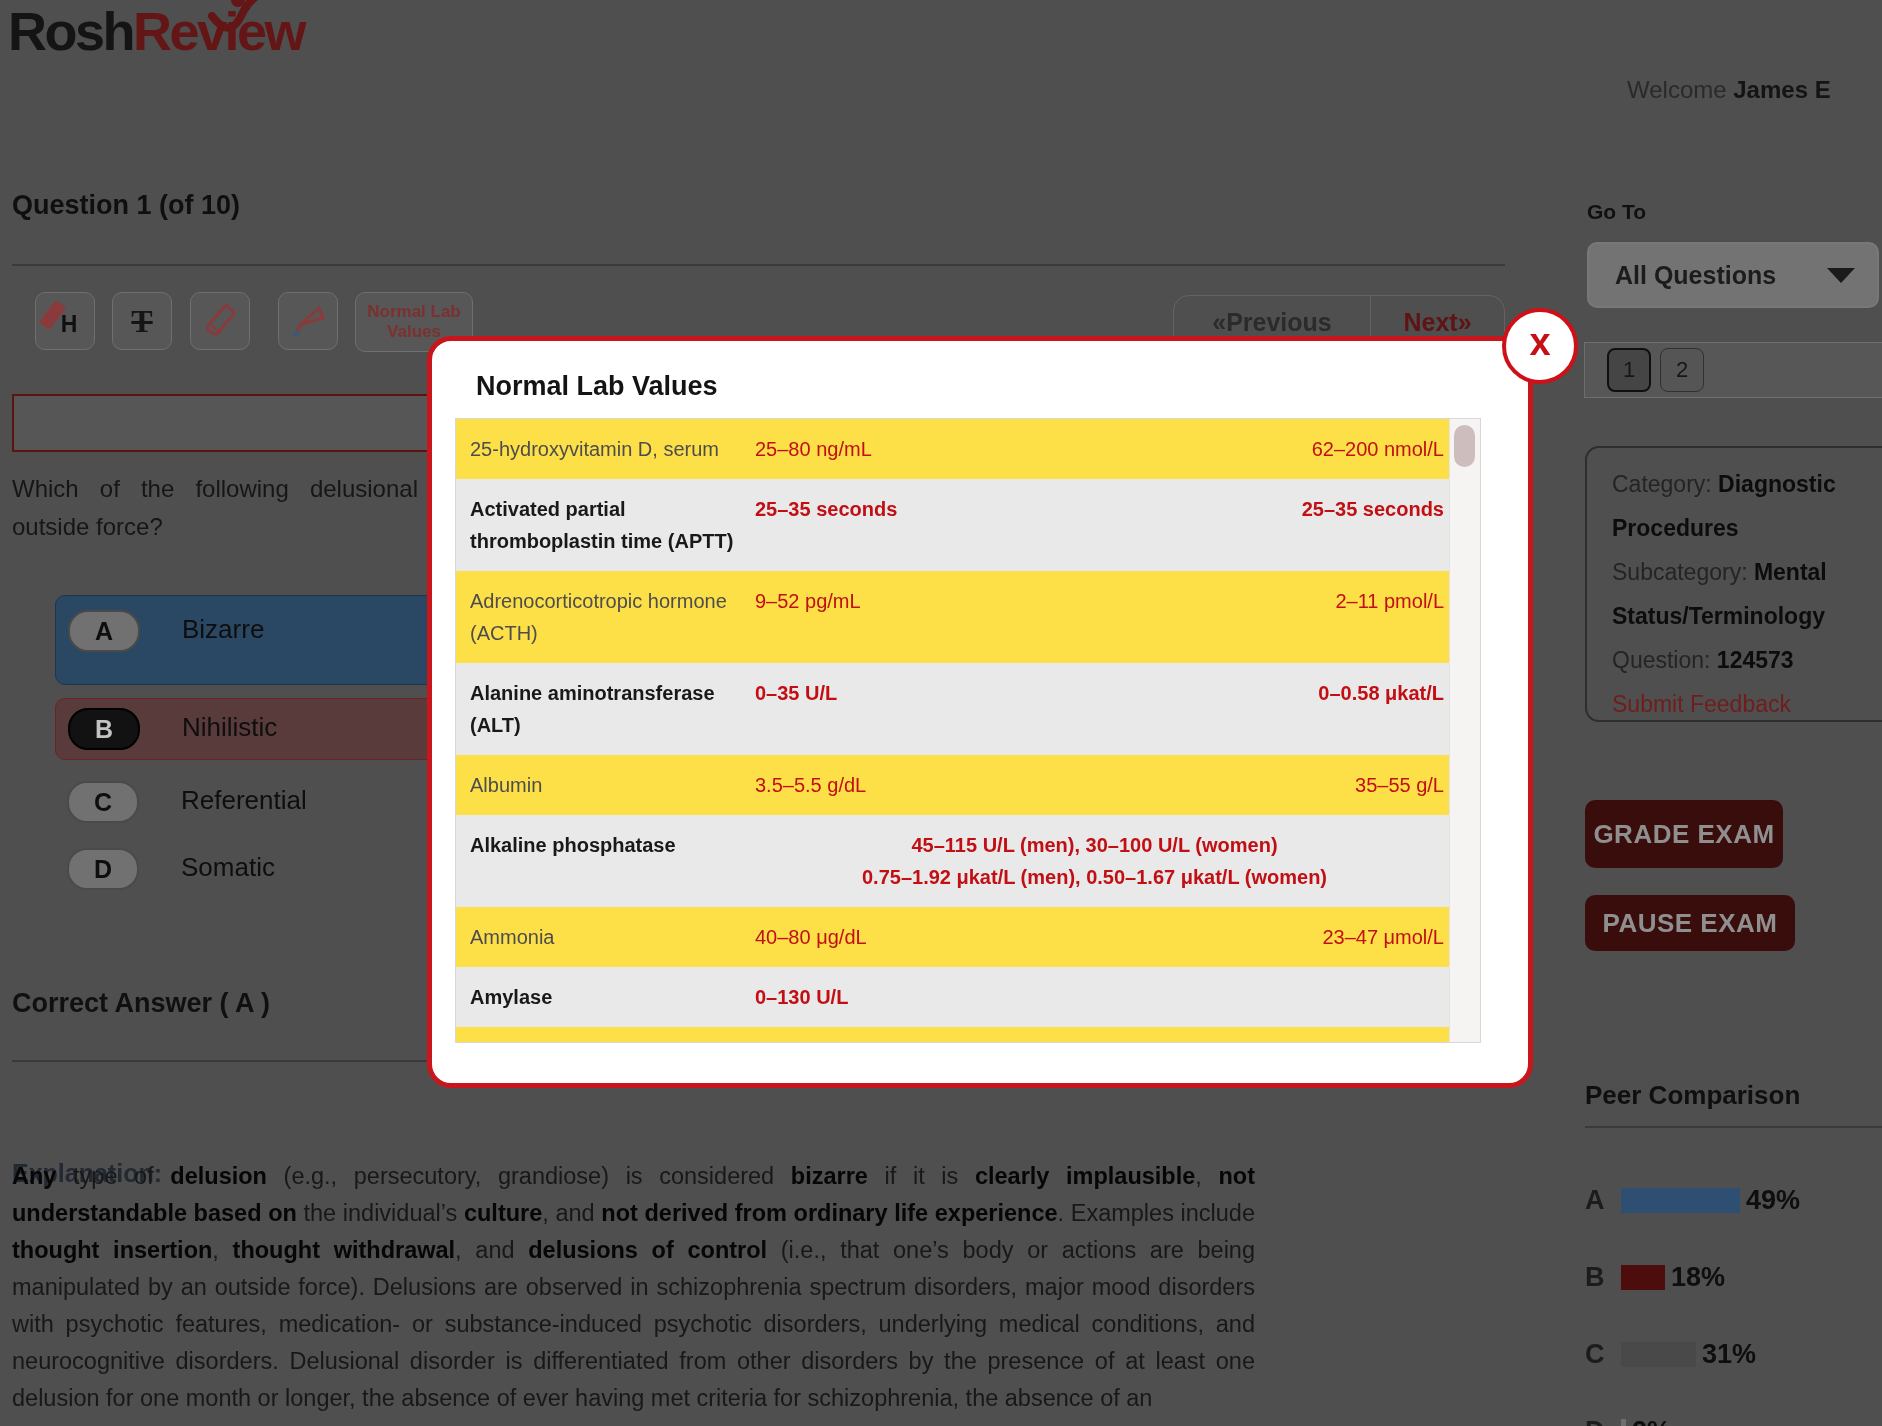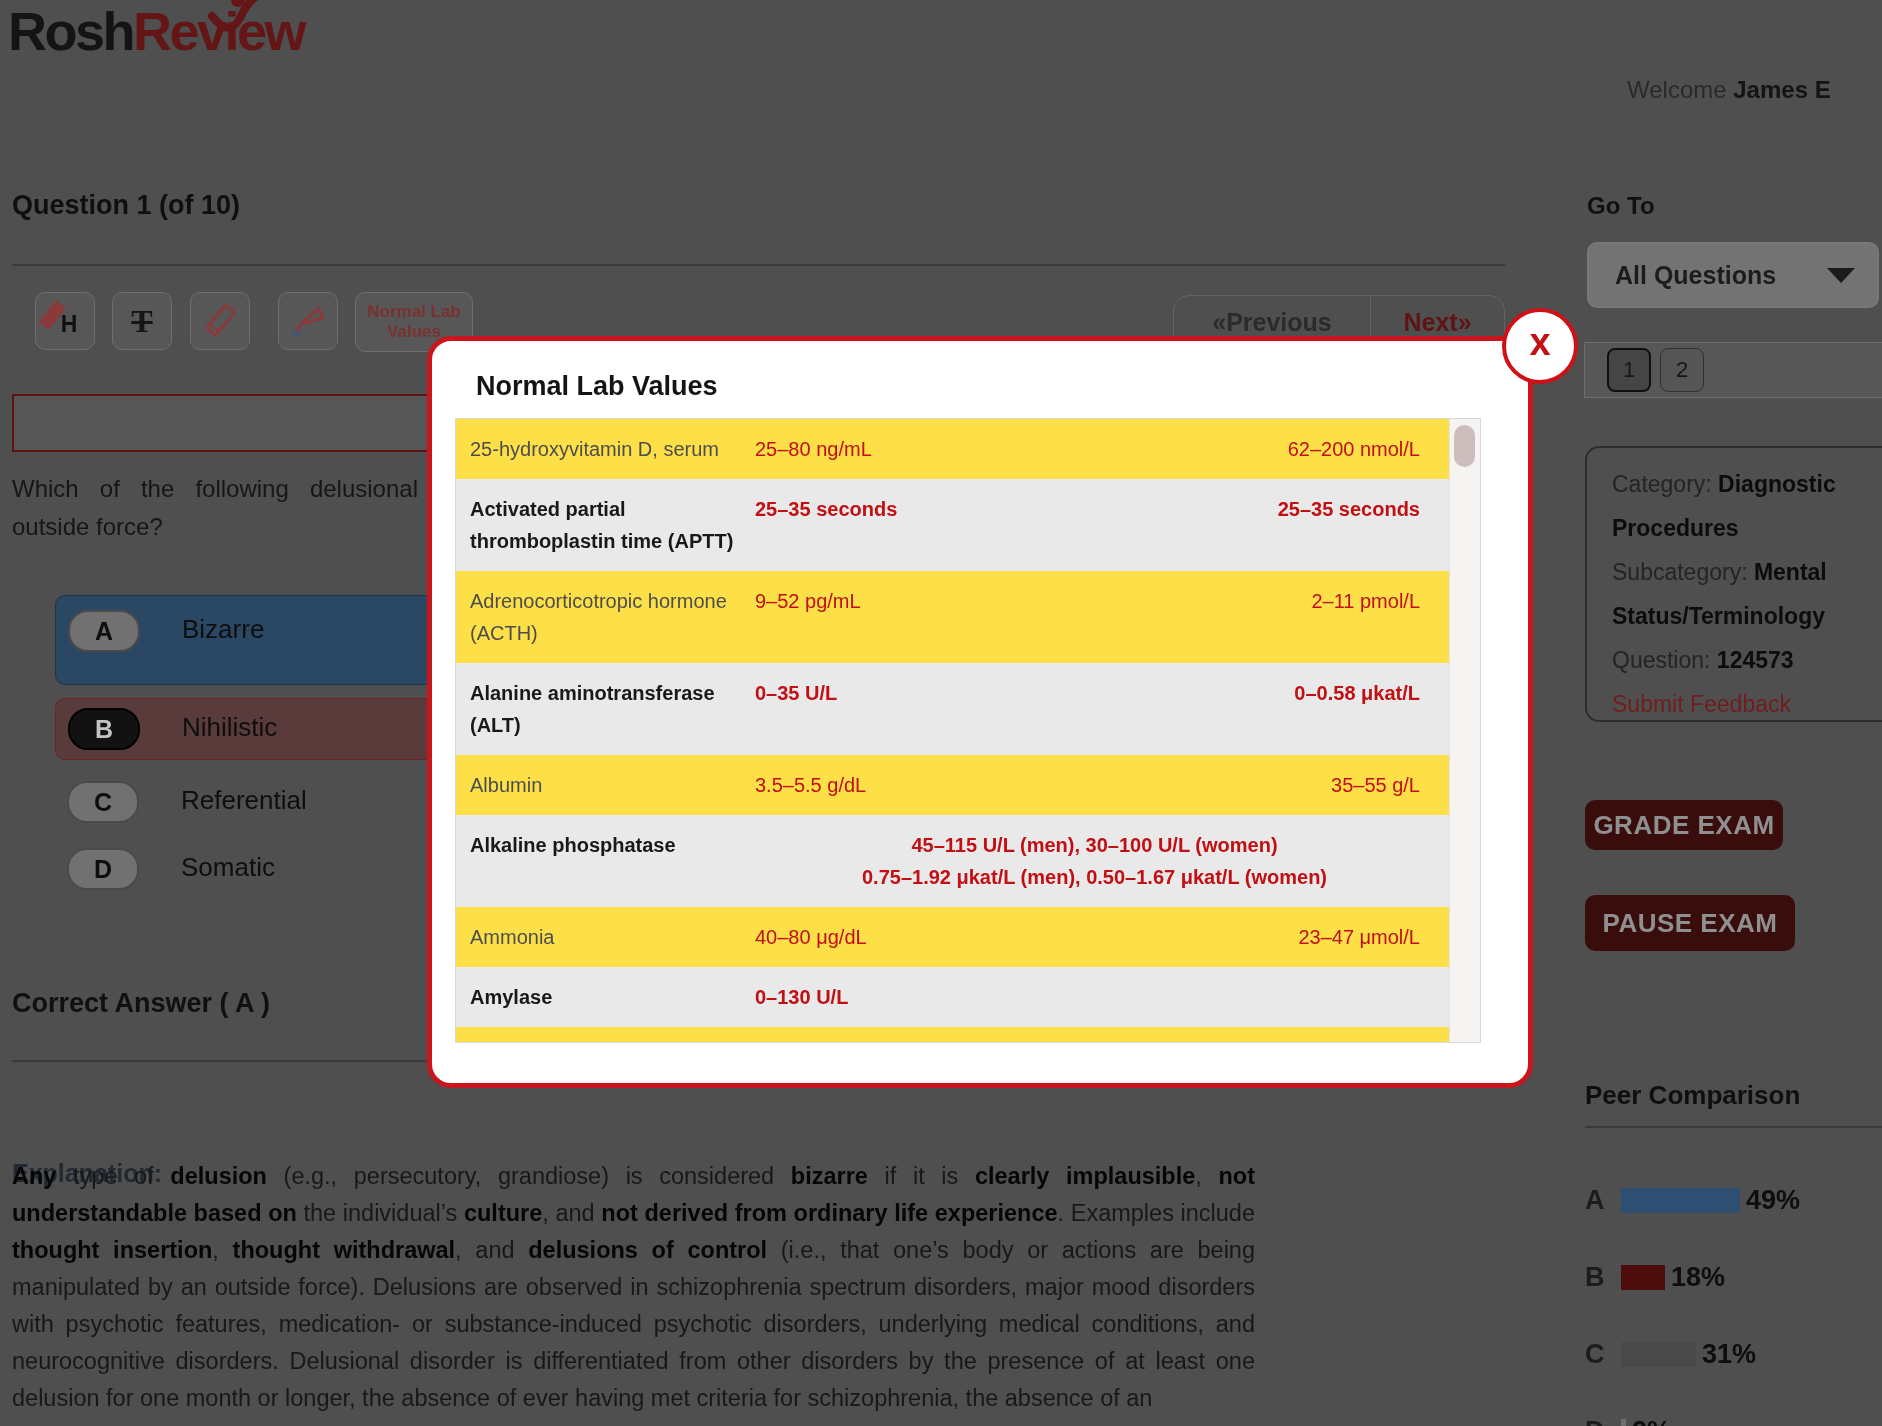--- a/index.html
+++ b/index.html
@@ -53,59 +53,59 @@
   .pill-dark{background:#121212;border:2px solid #000;color:#c2c2c2;}
   .choice-label{margin-left:42px;font-size:26px;color:#0e0e0e;padding-top:4px;}
 
   .correct{left:12px;top:988px;font-size:27px;font-weight:bold;color:#101010;}
   .expl-h{left:12px;top:1159px;font-size:25px;font-weight:bold;color:#222933;}
   .expl{left:12px;top:1158px;width:1243px;font-size:23.5px;line-height:37px;
     text-align:justify;color:#181818;}
   .expl b{color:#060606;}
 
   
-  .goto{left:1587px;top:192px;font-size:24px;font-weight:bold;color:#101010;}
+  .goto{left:1587px;top:200px;font-size:21px;font-weight:bold;color:#101010;}
   .dropdown{left:1587px;top:242px;width:288px;height:62px;border:2px solid #787878;
     border-radius:10px;background:#737373;display:flex;align-items:center;}
   .dd-label{margin-left:26px;font-size:25px;font-weight:bold;color:#1c1c1c;}
   .dd-caret{position:absolute;right:22px;top:24px;width:0;height:0;
     border-left:14px solid transparent;border-right:14px solid transparent;border-top:15px solid #1b1b1b;}
   .palette{left:1584px;top:342px;width:300px;height:56px;background:#575757;
     border:1px solid #6e6e6e;display:flex;align-items:center;padding-left:22px;gap:9px;box-sizing:border-box;}
   .pbtn{width:44px;height:44px;border-radius:8px;font-size:22px;display:flex;align-items:center;
     justify-content:center;color:#161616;background:#555;border:1px solid #303030;box-sizing:border-box;}
   .pbtn.active{background:#454545;border:2px solid #101010;}
   .infobox{left:1585px;top:446px;width:320px;height:276px;border:2px solid #2e2e2e;border-radius:14px;
     padding:14px 0 0 25px;font-size:23px;line-height:44px;color:#242424;box-sizing:border-box;}
   .infobox b{color:#0c0c0c;}
   .feedback{color:#701d1d;}
   .exam-btn{background:#3a0d0d;border-radius:10px;color:#8f8f8f;font-size:26px;font-weight:bold;
     display:flex;align-items:center;justify-content:center;letter-spacing:.5px;}
-  .grade{left:1585px;top:800px;width:198px;height:50px;}
+  .grade{left:1585px;top:800px;width:198px;height:68px;}
   .pause{left:1585px;top:895px;width:210px;height:56px;}
   .peer-h{left:1585px;top:1080px;font-size:26px;font-weight:bold;color:#0f0f0f;}
   .hr3{left:1585px;top:1126px;width:297px;}
   #peer-rows{left:1585px;top:1162px;width:297px;}
   .prow{height:77px;display:flex;align-items:center;}
   .plabel{width:36px;font-size:27px;font-weight:bold;color:#1c1c1c;}
   .pbar{height:25px;margin-right:6px;}
   .ppct{font-size:27px;font-weight:bold;color:#0e0e0e;}
 
   
   .modal{left:427px;top:336px;width:1096px;height:742px;background:#fff;border:5px solid #c9161d;
     border-radius:24px;z-index:20;}
   .m-title{left:44px;top:30px;font-size:27px;font-weight:bold;color:#141414;}
   .m-table{left:23px;top:77px;width:1026px;height:625px;border:1px solid #d8d8d8;
     overflow:hidden;background:#fff;box-sizing:border-box;}
   .m-rows{margin-right:30px;}
   .lab-row{display:flex;padding:14px 0 14px 14px;font-size:20px;line-height:32px;background:#fde047;}
   .lab-row.alt{background:#e9e9e9;}
   .c-name{width:285px;padding-right:10px;color:#4d4d4d;box-sizing:border-box;}
   .c-v1{width:330px;color:#c10f14;}
-  .c-v2{flex:1;text-align:right;padding-right:30px;color:#c10f14;}
+  .c-v2{flex:1;text-align:right;padding-right:6px;color:#c10f14;}
   .c-combined{flex:1;text-align:center;color:#c10f14;padding-right:16px;}
   .lab-row.bold .c-name{color:#191919;font-weight:bold;}
   .lab-row.bold .c-v1,.lab-row.bold .c-v2,.lab-row.bold .c-combined{font-weight:bold;}
   .m-scroll{position:absolute;right:0;top:0;bottom:0;width:30px;background:#f6f3f3;border-left:1px solid #e5e2e2;}
   .m-thumb{position:absolute;top:6px;left:4px;width:21px;height:42px;background:#cdbdbd;border-radius:11px;}
   .m-close{left:1502px;top:308px;width:76px;height:76px;border-radius:50%;background:#fff;
     border:4px solid #cf1016;z-index:25;display:flex;align-items:center;justify-content:center;
     color:#c31118;font-size:38px;font-weight:bold;box-sizing:border-box;padding-bottom:8px;}
 </style>
 </head>

